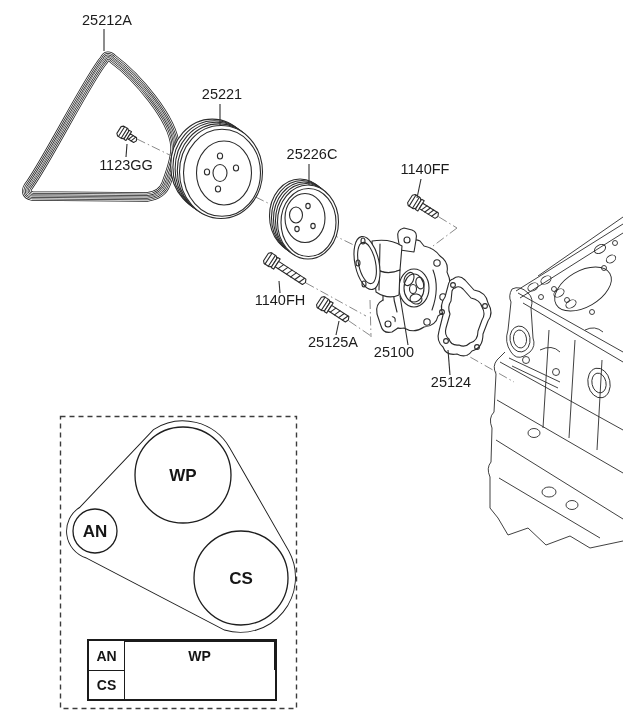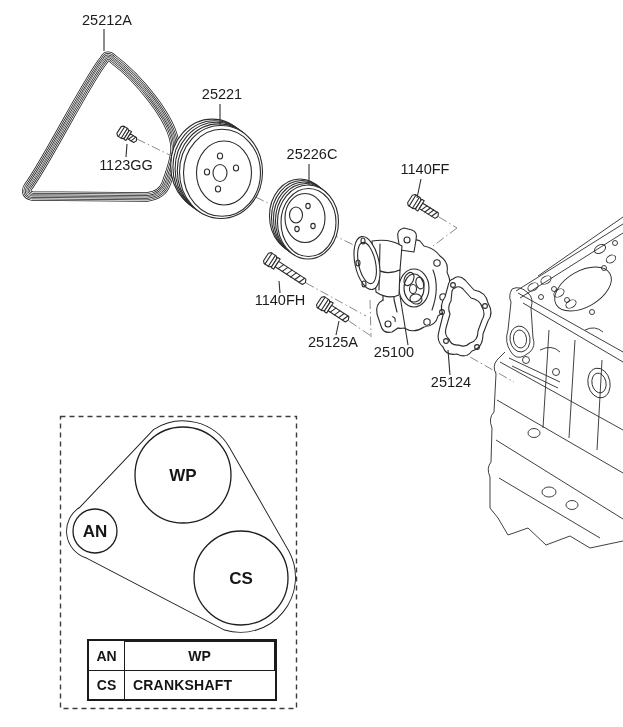--- a/index.html
+++ b/index.html
@@ -219,14 +219,13 @@
     <text class="inset-label" x="183" y="481">WP</text>
     <text class="inset-label" x="95" y="537">AN</text>
     <text class="inset-label" x="241" y="584">CS</text>
   </g>
 </svg>
 
 <div id="legend-table">
   <div class="lg-code">AN</div>
   <div class="lg-code bt">WP</div>
   <div class="lg-code bt">CS</div>
-  <div class="lg-name bt">CRANKSHAFT</div>
 </div>
 
 </body></html>

